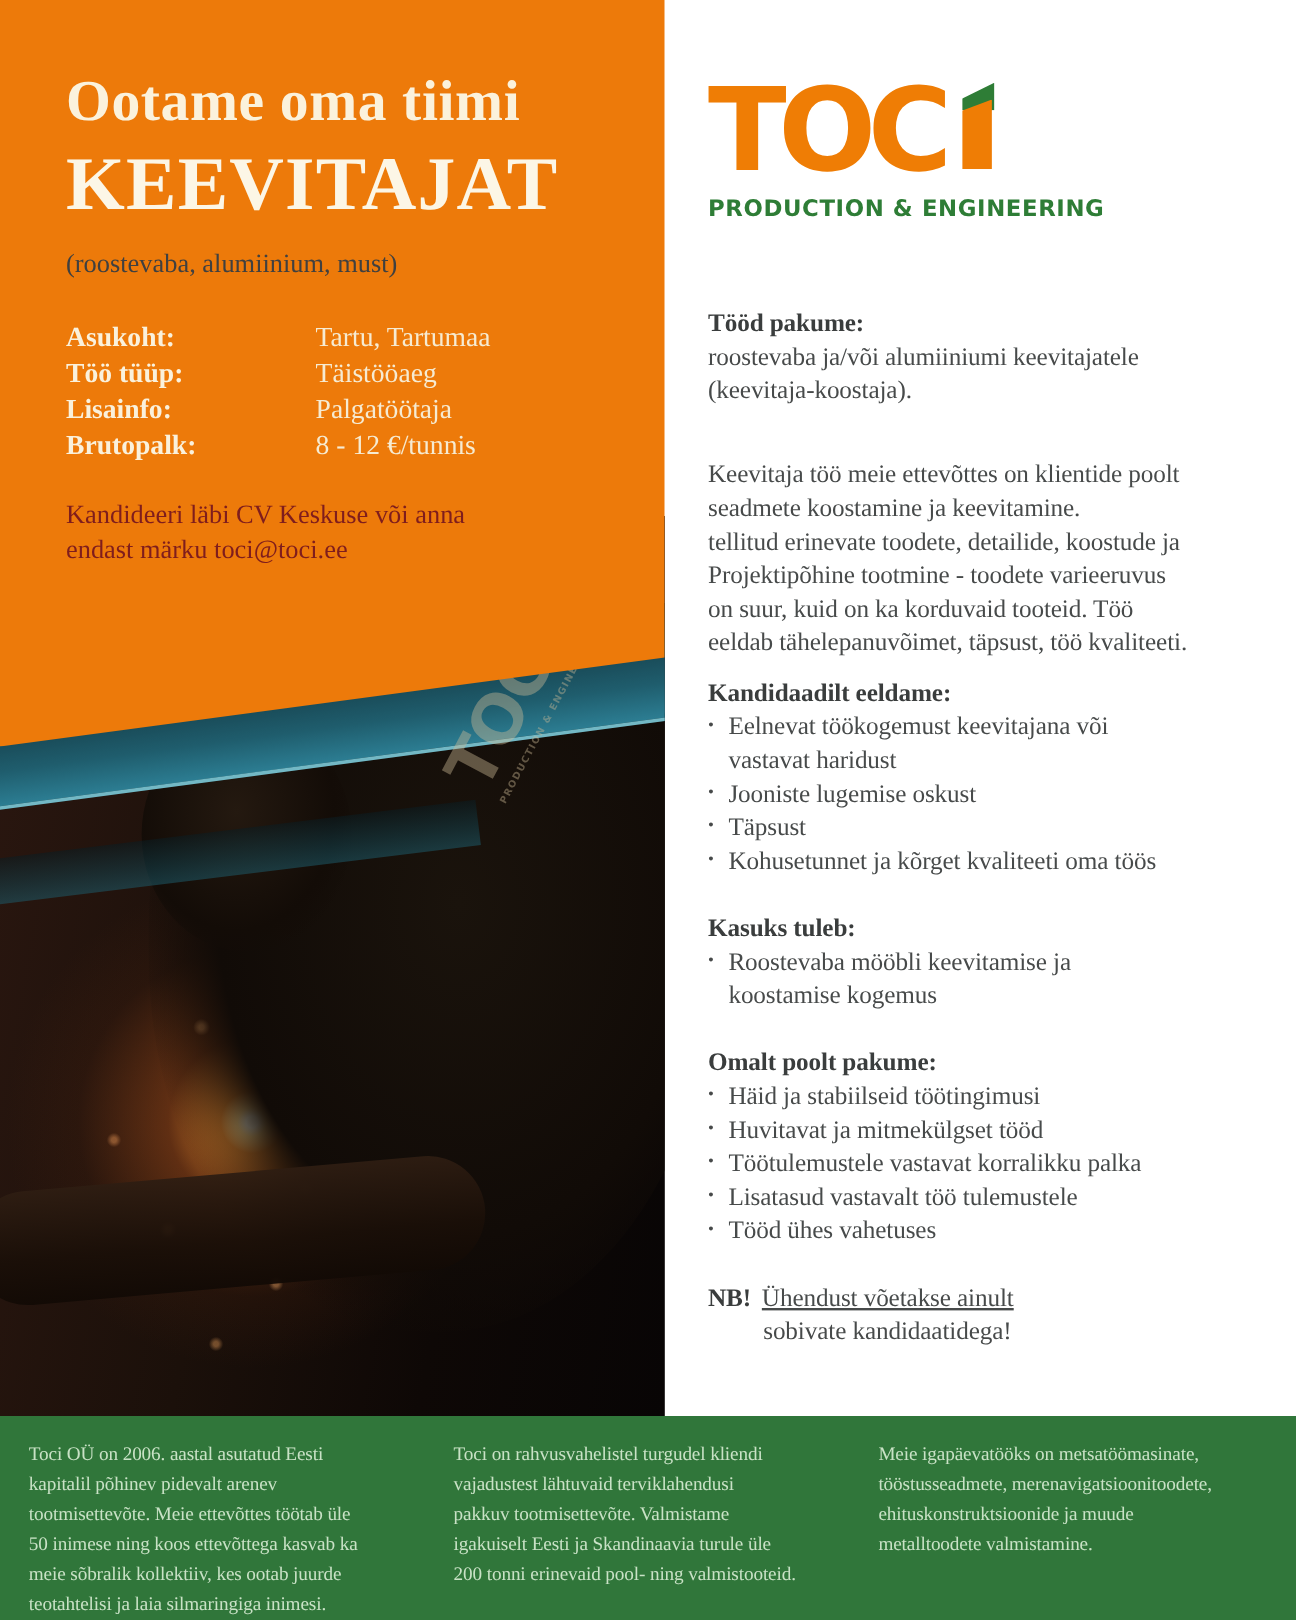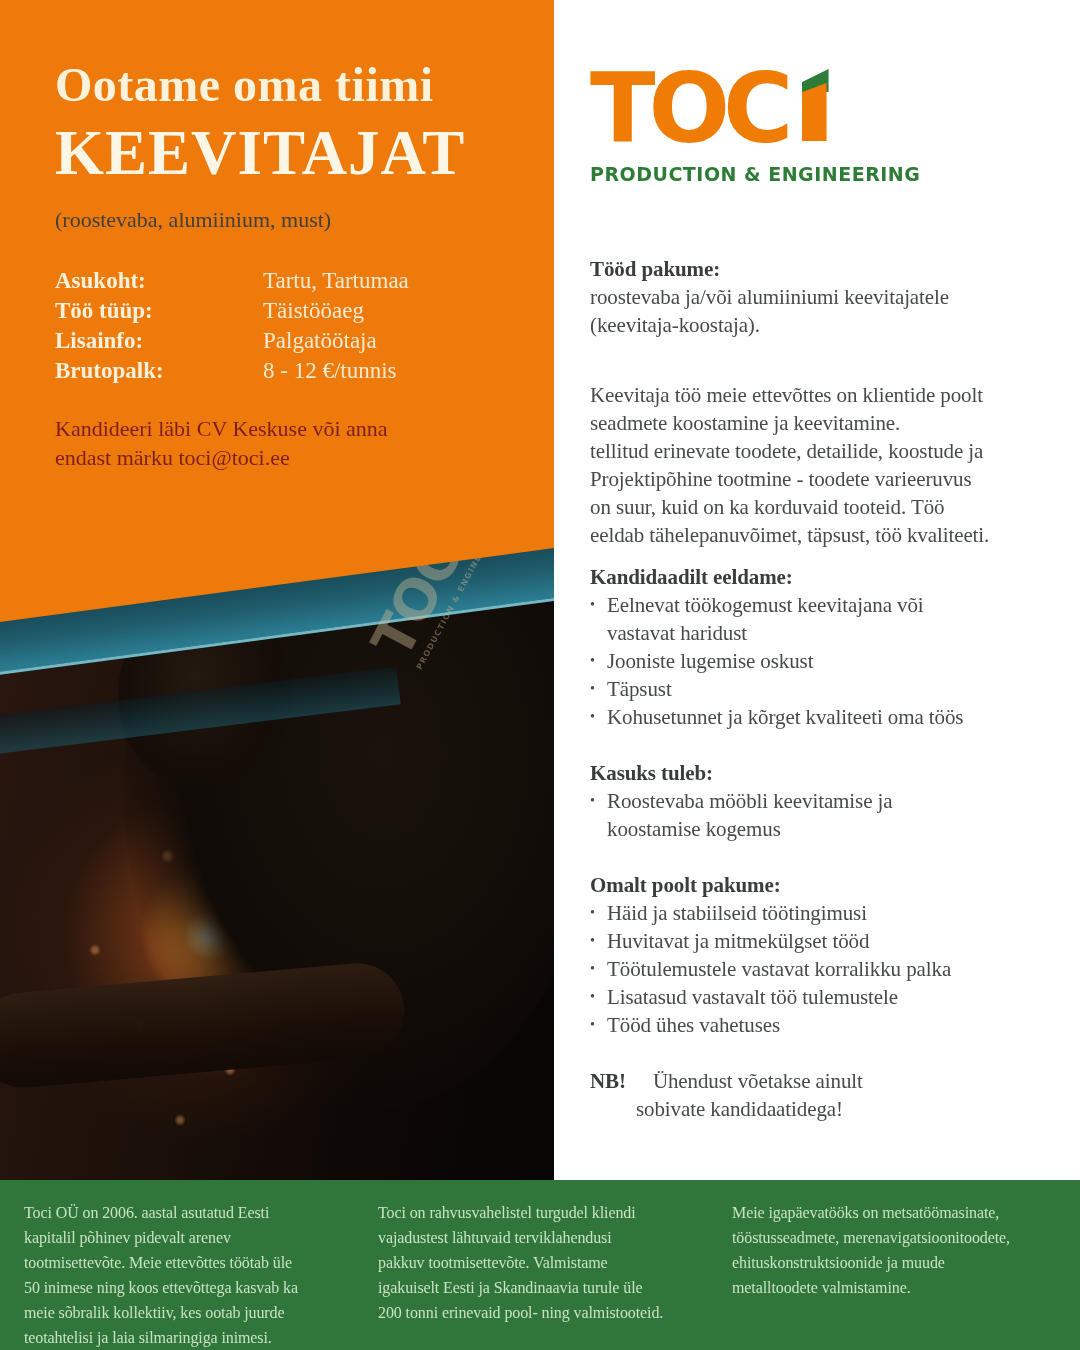--- a/index.html
+++ b/index.html
@@ -69,21 +69,21 @@
   .content{margin-top:70px;}
   .line{font-size:21px;line-height:28px;white-space:nowrap;color:#474A4A;letter-spacing:-.1px;}
   .h{font-weight:bold;color:#3A3D3D;}
   .mt-lg{margin-top:42px;}
   .mt-md{margin-top:28px;}
   .mt-sm{margin-top:14px;}
   .b-item{display:flex;}
   .b-dot{width:17px;font-size:14px;line-height:28px;color:#474A4A;flex:none;}
   .b-cont{padding-left:17px;}
   .nb-line2{padding-left:46px;}
-  .nb-rest{margin-left:27px;}
+  .nb-rest{margin-left:9px;text-decoration:underline;}
 
   
   .footer{position:absolute;left:0;top:1180px;width:1080px;height:170px;background:#30763A;
         box-sizing:border-box;padding:20px 24px 0 24px;overflow:hidden;
         display:grid;grid-template-columns:1fr 1fr 1fr;column-gap:30px;}
   .f-line{font-size:16px;line-height:25px;white-space:nowrap;color:#C9E2C6;letter-spacing:-.1px;}
 </style>
 </head>
 <body>
 

